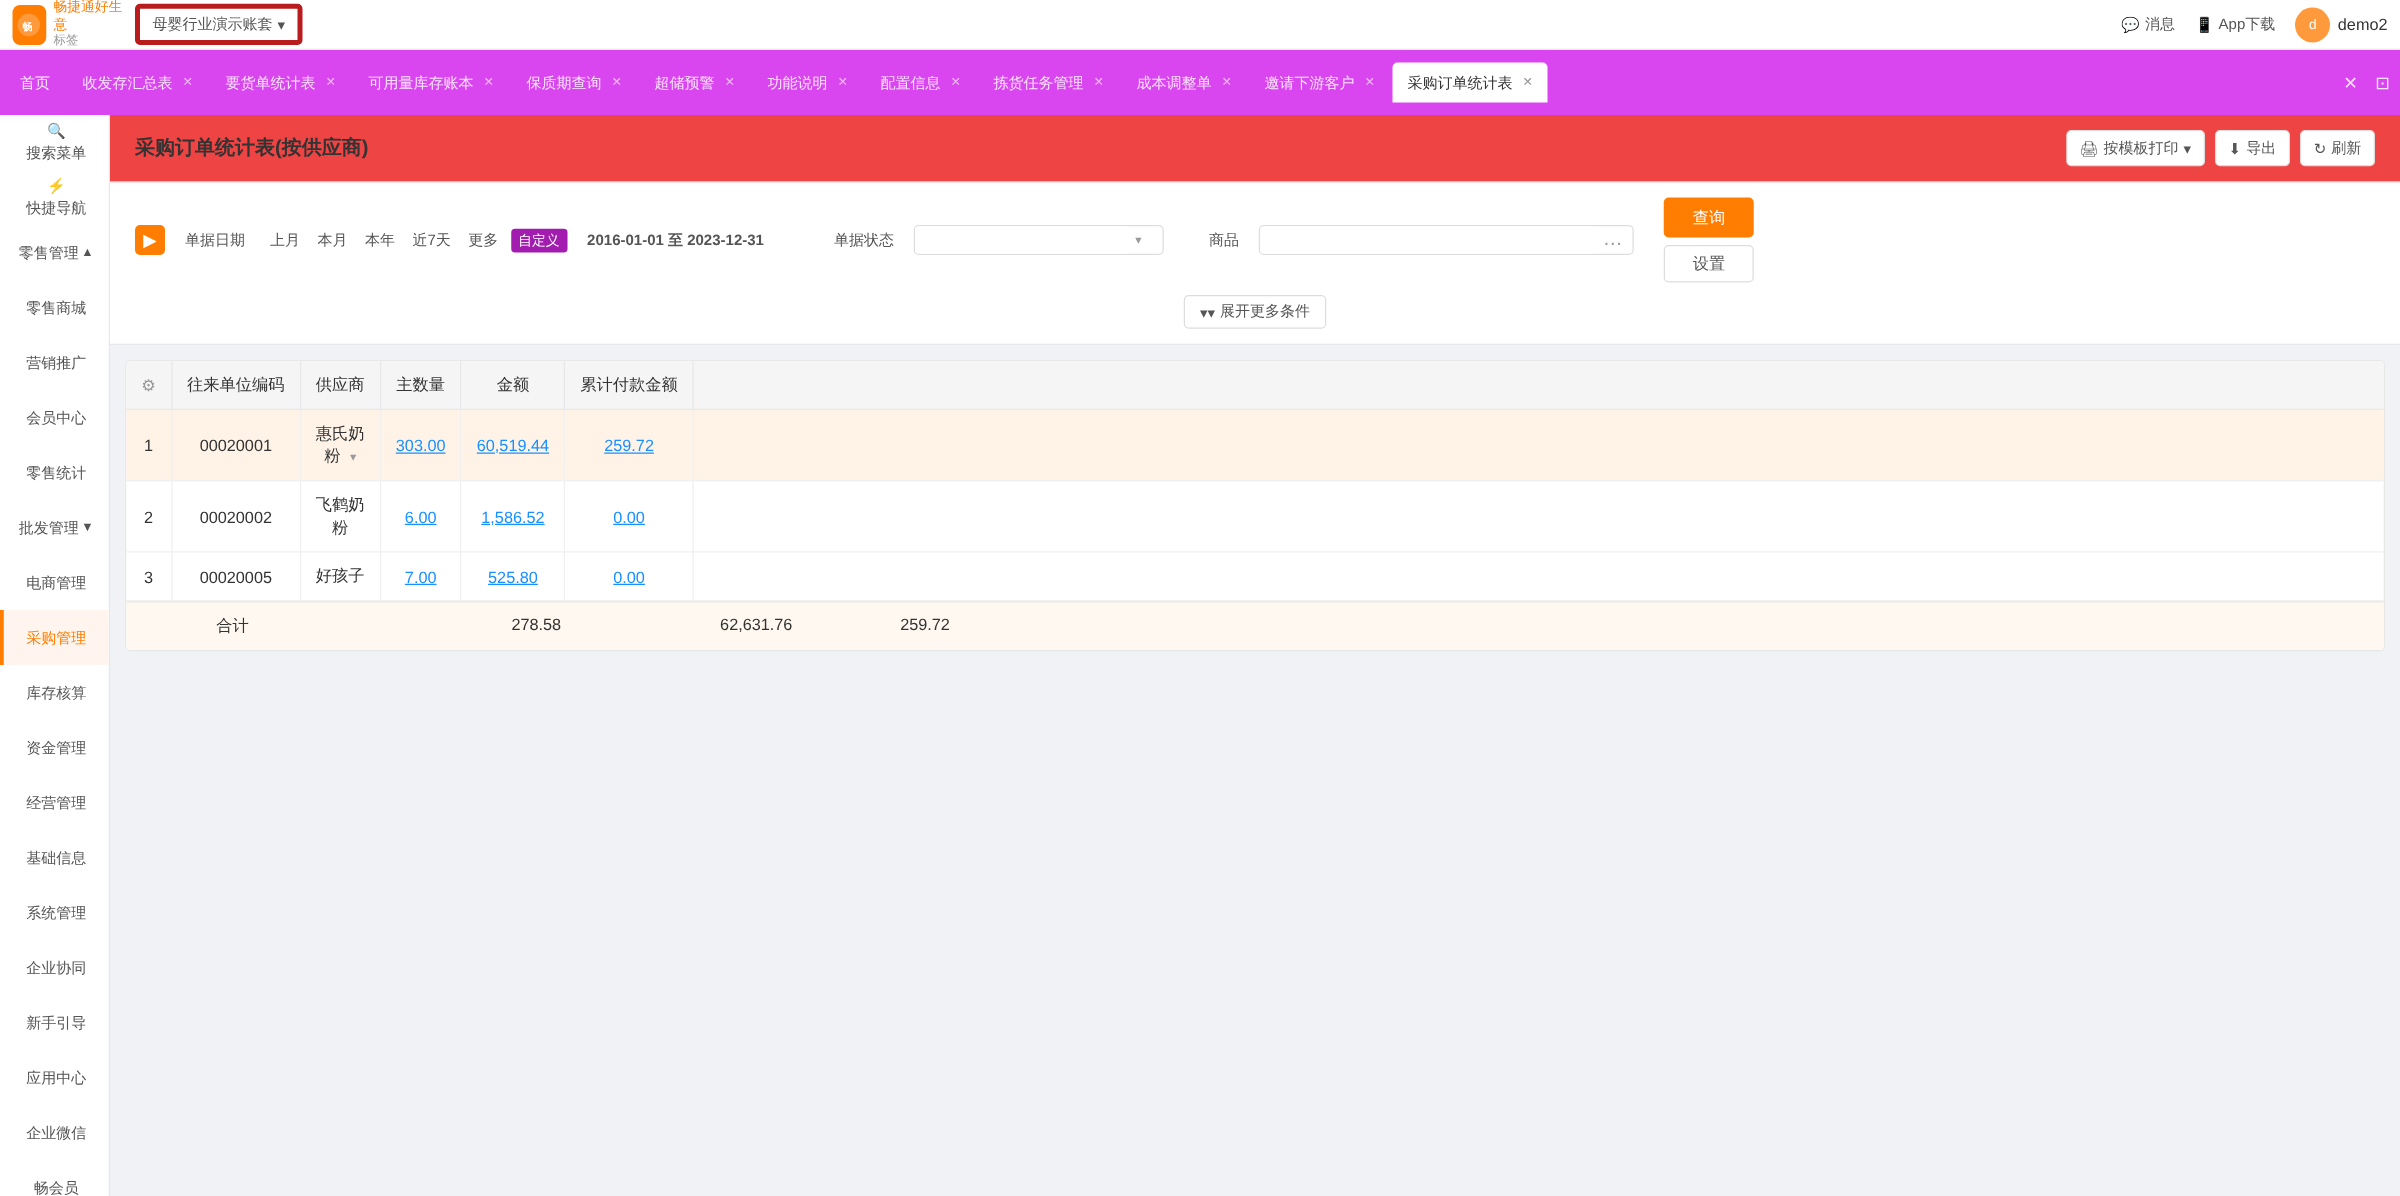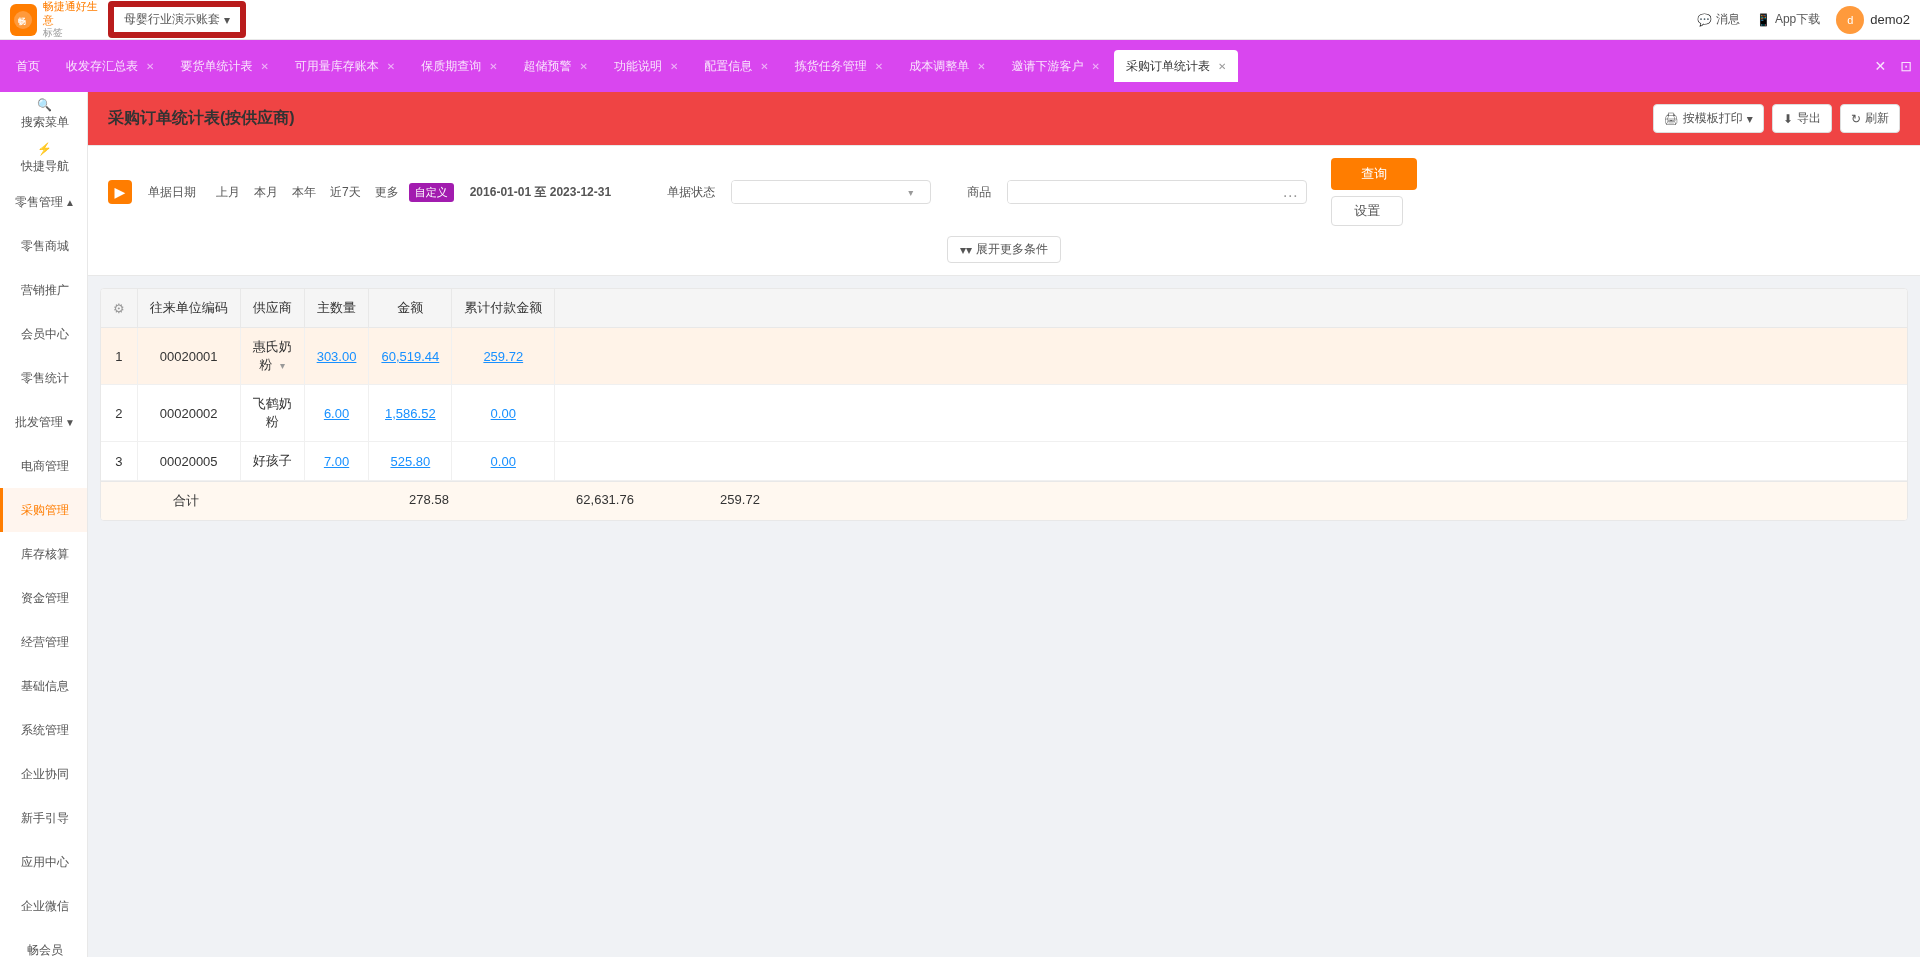--- a/index.html
+++ b/index.html
@@ -3,21 +3,21 @@
   <meta charset="utf-8">
   <style>
     * { margin: 0; padding: 0; box-sizing: border-box; }
     body { font-family: "Microsoft YaHei", "PingFang SC", sans-serif; font-size: 13px; background: #f5f5f5; color: #333; width: 1920px; min-height: 957px; overflow-x: hidden; }
 
     
     .top-bar { height: 40px; background: #fff; display: flex; align-items: center; padding: 0 10px; border-bottom: 1px solid #e8e8e8; }
     .logo-area { display: flex; align-items: center; gap: 6px; width: 88px; }
     .logo-icon { width: 32px; height: 32px; background: #ff7d00; border-radius: 6px; display: flex; align-items: center; justify-content: center; color: white; font-size: 10px; font-weight: bold; }
     .logo-text { font-size: 11px; color: #ff7d00; line-height: 1.2; }
-    .workspace-selector { display: flex; align-items: center; gap: 4px; padding: 4px 10px; border: 6px solid #b91c1c; border-radius: 4px; cursor: pointer; font-size: 12px; color: #555; margin-left: 10px; }
+    .workspace-selector { display: flex; align-items: center; gap: 4px; padding: 4px 10px; border: 4px solid #b91c1c; border-radius: 4px; cursor: pointer; font-size: 12px; color: #555; margin-left: 10px; }
     .top-bar-right { margin-left: auto; display: flex; align-items: center; gap: 16px; }
     .top-bar-btn { display: flex; align-items: center; gap: 4px; font-size: 12px; color: #555; cursor: pointer; }
     .avatar { width: 28px; height: 28px; border-radius: 50%; background: #ff9a3c; display: flex; align-items: center; justify-content: center; color: white; font-size: 11px; }
 
     
     .nav-tabs { height: 52px; background: #d946ef; display: flex; align-items: center; padding: 0 4px; gap: 2px; overflow: hidden; }
     .nav-tab { height: 32px; padding: 0 12px; display: flex; align-items: center; gap: 6px; font-size: 12px; color: rgba(255,255,255,0.85); cursor: pointer; border-radius: 4px 4px 0 0; white-space: nowrap; }
     .nav-tab.active { background: #fff; color: #333; }
     .nav-tab .close-btn { font-size: 10px; color: rgba(255,255,255,0.6); margin-left: 2px; }
     .nav-tab.active .close-btn { color: #999; }
@@ -47,21 +47,21 @@
     .filter-row { display: flex; align-items: center; gap: 16px; }
     .filter-toggle { width: 24px; height: 24px; background: #ff7d00; border-radius: 4px; display: flex; align-items: center; justify-content: center; color: white; cursor: pointer; font-size: 14px; flex-shrink: 0; }
     .filter-label { font-size: 12px; color: #555; white-space: nowrap; }
     .filter-date-btns { display: flex; gap: 6px; align-items: center; }
     .filter-date-btn { font-size: 12px; color: #555; cursor: pointer; padding: 2px 4px; }
     .filter-date-custom { font-size: 11px; background: #a21caf; color: white; padding: 2px 6px; border-radius: 3px; cursor: pointer; }
     .filter-date-range { font-size: 12px; color: #555; font-weight: bold; }
     .expand-btn { display: flex; align-items: center; gap: 4px; font-size: 12px; color: #555; cursor: pointer; padding: 4px 12px; border: 1px solid #ddd; border-radius: 4px; }
 
     
-    .btn-query { background: #ff7d00; color: white; border: none; padding: 7px 20px; border-radius: 4px; font-size: 13px; cursor: pointer; display: block; width: 86px; text-align: center; }
+    .btn-query { background: #ff7d00; color: white; border: none; padding: 7px 20px; border-radius: 4px; font-size: 13px; cursor: pointer; display: block; width: 72px; text-align: center; }
     .btn-settings { background: #fff; color: #555; border: 1px solid #ddd; padding: 5px 16px; border-radius: 4px; font-size: 13px; cursor: pointer; display: block; width: 72px; text-align: center; margin-top: 6px; }
     .action-buttons { display: flex; flex-direction: column; margin-left: 8px; }
 
     
     .table-container { background: #fff; margin: 12px; border: 1px solid #e8e8e8; border-radius: 4px; overflow: hidden; }
     .data-table { width: 100%; border-collapse: collapse; }
     .data-table th { background: #f5f5f5; padding: 10px 12px; text-align: center; font-size: 13px; font-weight: 500; color: #333; border-bottom: 1px solid #e8e8e8; border-right: 1px solid #e8e8e8; white-space: nowrap; }
     .data-table th:last-child { border-right: none; }
     .data-table td { padding: 10px 12px; text-align: center; font-size: 13px; color: #333; border-bottom: 1px solid #f0f0f0; border-right: 1px solid #f0f0f0; }
     .data-table td:last-child { border-right: none; }

